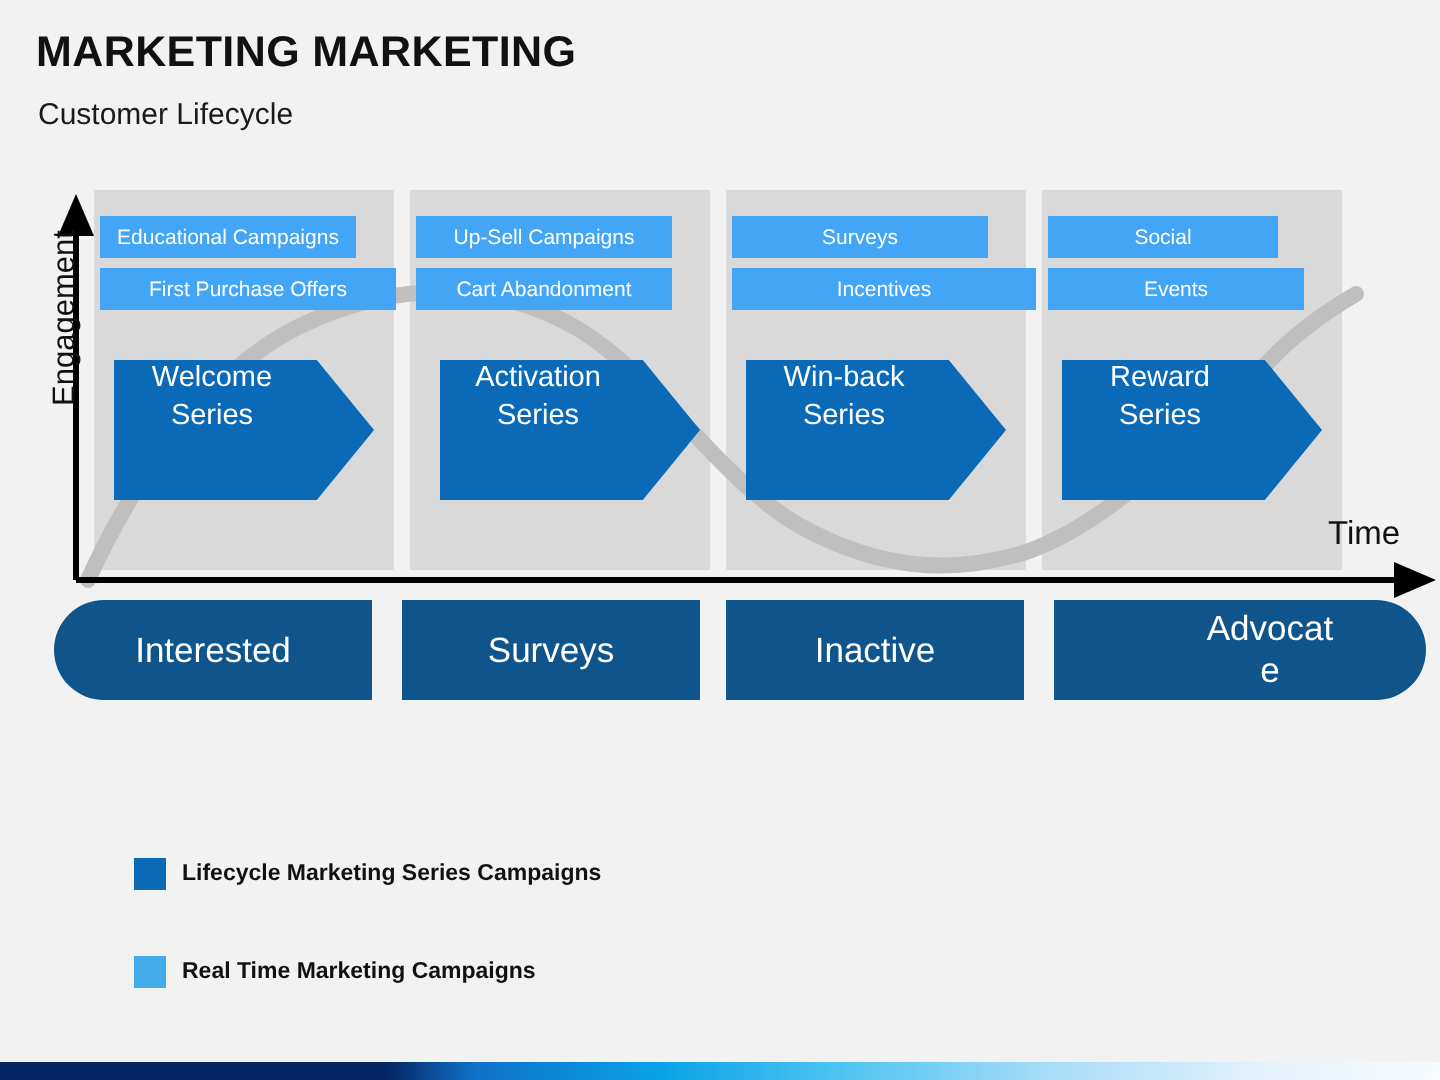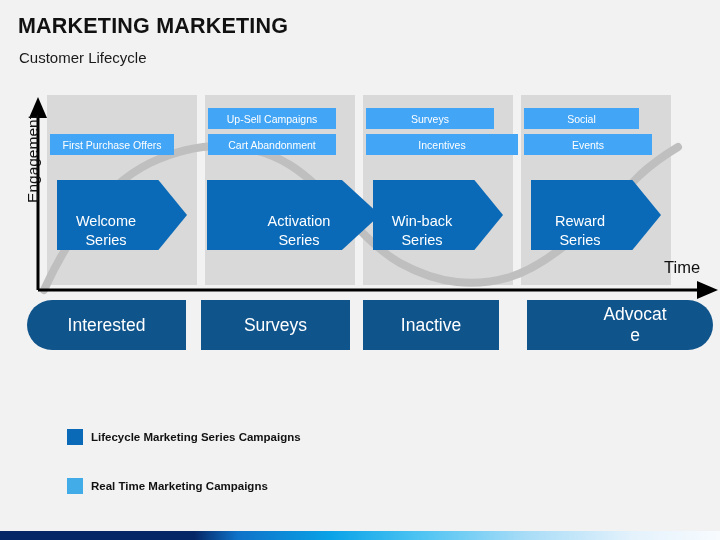--- a/index.html
+++ b/index.html
@@ -114,21 +114,21 @@
 
   
   .series-arrow {
     position: absolute;
     height: 70px;
     background: #0a6ab8;
     color: #ffffff;
     font-size: 14.5px;
     line-height: 19px;
     display: flex;
-    align-items: flex-end;
+    align-items: flex-start;
     justify-content: center;
     text-align: center;
     clip-path: polygon(0% 0%, 78% 0%, 100% 50%, 78% 100%, 0% 100%);
   }
   .series-arrow span {
     display: block;
     margin-right: 16px;
   }
 
   
@@ -231,31 +231,32 @@
     </defs>
 
     <line x1="38" y1="195" x2="38" y2="20" stroke="#000000" stroke-width="3" marker-end="url(#arrowhead)"></line>
 
     <line x1="38" y1="195" x2="700" y2="195" stroke="#000000" stroke-width="3" marker-end="url(#arrowhead)"></line>
   </svg>
 
   <div id="ylabel">Engagement</div>
   <div id="xlabel">Time</div>
 
-  <div class="campaign-box" style="left:50px; top:134px; width:124px;">First Purchase Offers</div>
+  <div class="campaign-box" style="left:50px; top:108px; width:128px;">Educational Campaigns</div>
+  <div class="campaign-box" style="left:50px; top:134px; width:148px;">First Purchase Offers</div>
   <div class="series-arrow" style="left:57px; top:180px; width:130px;">
     <span>
       <span style="display: block;">Welcome</span>
       <span style="display: block;">Series</span>
     </span>
   </div>
 
   <div class="campaign-box" style="left:208px; top:108px; width:128px;">Up-Sell Campaigns</div>
   <div class="campaign-box" style="left:208px; top:134px; width:128px;">Cart Abandonment</div>
-  <div class="series-arrow" style="left:207px; top:180px; width:130px;padding-left:43px;">
+  <div class="series-arrow" style="left:220px; top:180px; width:130px;">
     <span>
       <span style="display: block;">Activation</span>
       <span style="display: block;">Series</span>
     </span>
   </div>
 
   <div class="campaign-box" style="left:366px; top:108px; width:128px;">Surveys</div>
   <div class="campaign-box" style="left:366px; top:134px; width:152px;">Incentives</div>
   <div class="series-arrow" style="left:373px; top:180px; width:130px;">
     <span>
@@ -272,21 +273,21 @@
       <span style="display: block;">Series</span>
     </span>
   </div>
 
   <div class="stage-bar round-left" style="left:27px; width:159px;">
     <span class="stage-text" style="width:auto;">Interested</span>
   </div>
   <div class="stage-bar" style="left:201px; width:149px;">
     <span class="stage-text" style="width:auto;">Surveys</span>
   </div>
-  <div class="stage-bar" style="left:363px; width:136px;">
+  <div class="stage-bar" style="left:363px; width:149px;">
     <span class="stage-text" style="width:auto;">Inactive</span>
   </div>
   <div class="stage-bar round-right" style="left:527px; width:156px; overflow:visible;">
     <span class="stage-text">Advocate</span>
   </div>
 
   <div id="legend">
     <div class="legend-row">
       <span class="legend-swatch" style="background:#0a6ab8;"></span>
       <span class="legend-label">Lifecycle Marketing Series Campaigns</span>

